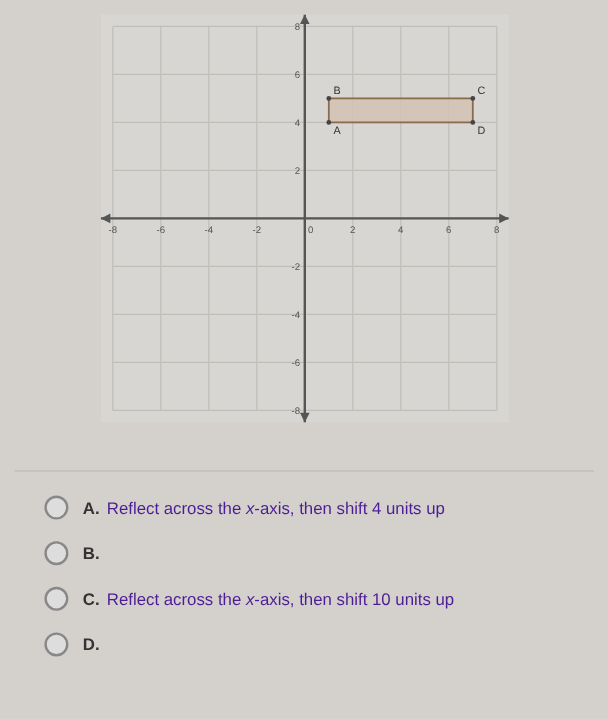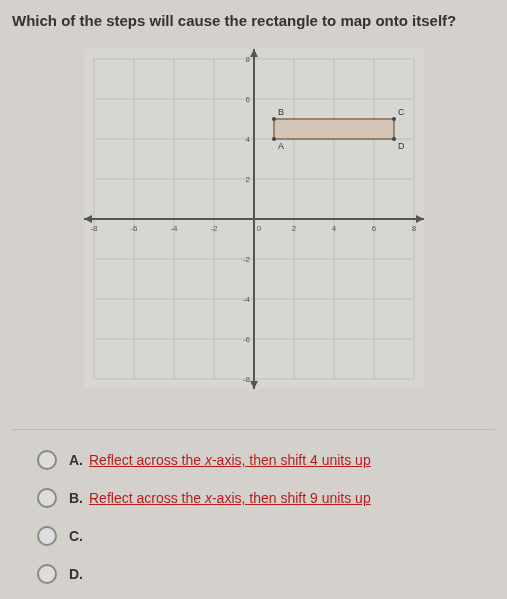--- a/index.html
+++ b/index.html
@@ -48,34 +48,32 @@
       margin-right: 12px;
     }
     .opt-label {
       font-weight: bold;
       font-size: 14px;
       color: #333;
       margin-right: 6px;
     }
     .opt-text {
       font-size: 14px;
-      color: #b91c1c;
-      text-decoration: underline;
+      color: #4c1d95;
     }
     .opt-text em { font-style: italic; }
     .divider {
       border-top: 1px solid #bbb;
       margin: 30px 0 20px 0;
     }
   </style>
 </head>
 <body>
 
 <div class="container">
-  <div class="question">Which of the steps will cause the rectangle to map onto itself?</div>
 
   <div class="graph-wrap">
     <div class="graph">
       <svg width="340" height="340" viewBox="0 0 340 340">
 
         <g stroke="#c0beb9" stroke-width="1">
           <line x1="10" y1="10" x2="10" y2="330"></line>
             <line x1="50" y1="10" x2="50" y2="330"></line>
           <line x1="90" y1="10" x2="90" y2="330"></line>
             <line x1="130" y1="10" x2="130" y2="330"></line>
@@ -145,24 +143,24 @@
 
   <div class="options">
     <div class="option">
       <div class="radio"></div>
       <span class="opt-label">A.</span>
       <span class="opt-text">Reflect across the <em>x</em>-axis, then shift 4 units up</span>
     </div>
     <div class="option">
       <div class="radio"></div>
       <span class="opt-label">B.</span>
-      <span class="opt-text">Reflect across the <em>x</em>-axis, then shift 9 units up</span>
     </div>
     <div class="option">
       <div class="radio"></div>
       <span class="opt-label">C.</span>
+      <span class="opt-text">Reflect across the <em>x</em>-axis, then shift 10 units up</span>
     </div>
     <div class="option">
       <div class="radio"></div>
       <span class="opt-label">D.</span>
     </div>
   </div>
 </div>
 
 </body></html>

